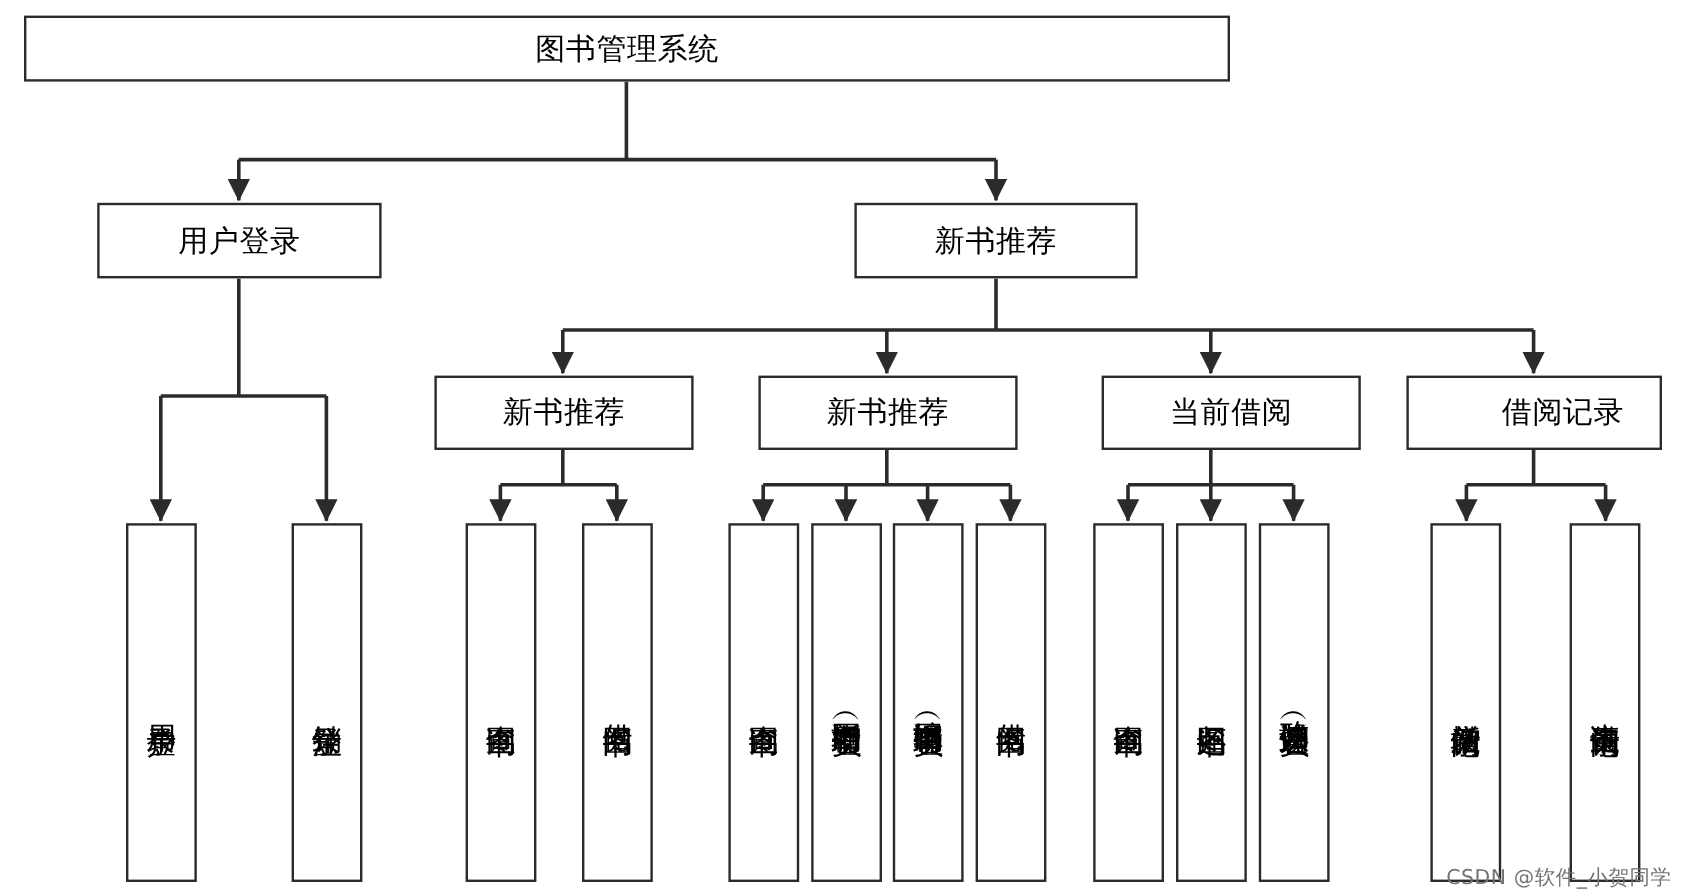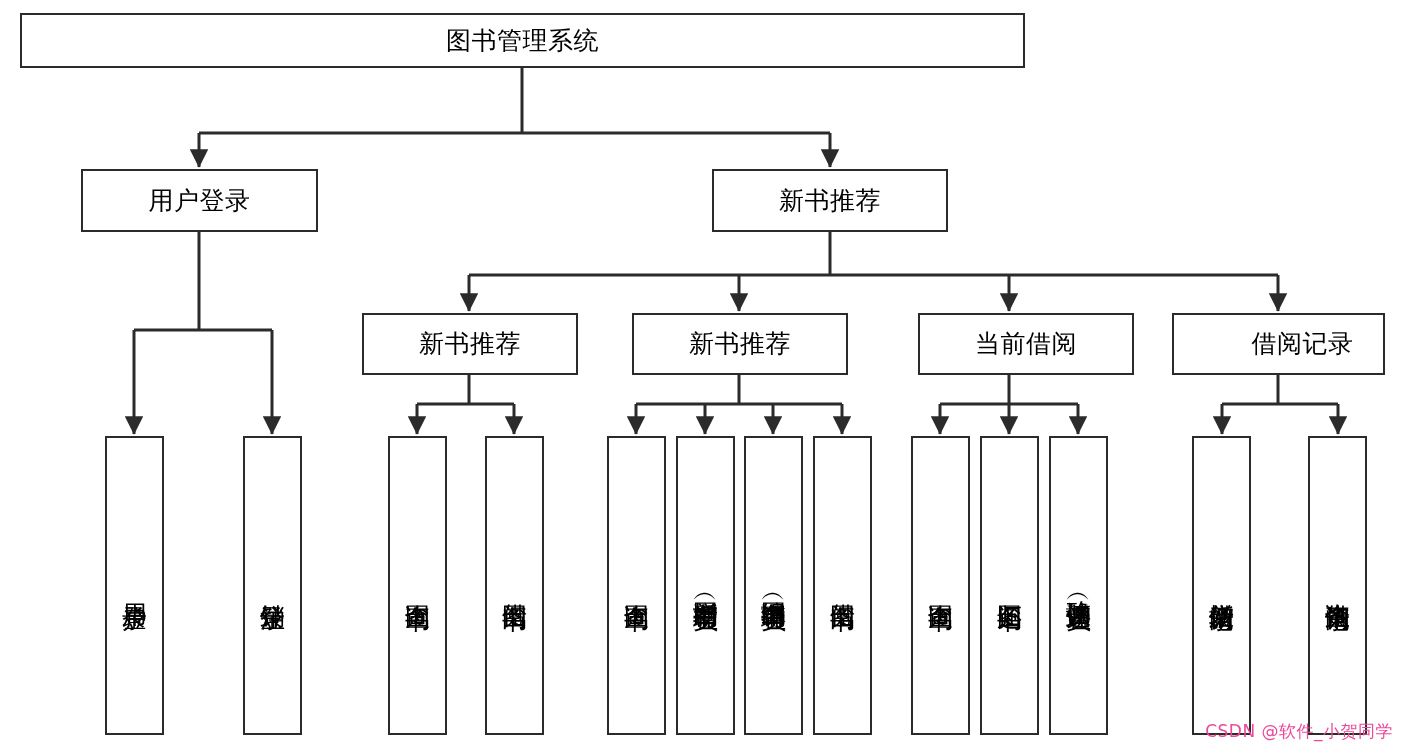--- a/index.html
+++ b/index.html
@@ -63,21 +63,21 @@
     line-height: 1.32;
     letter-spacing: 1px;
     white-space: normal;
     max-height: 100%;
   }
   #watermark {
     position: absolute;
     right: 12px;
     bottom: 4px;
     font-size: 17px;
-    color: #ec4899;
+    color: #737373;
     letter-spacing: 0.5px;
     z-index: 5;
     white-space: nowrap;
     font-family: "DejaVu Sans", "Liberation Sans", sans-serif;
   }
 </style>
 </head>
 <body>
 
 <div id="diagram-canvas">

